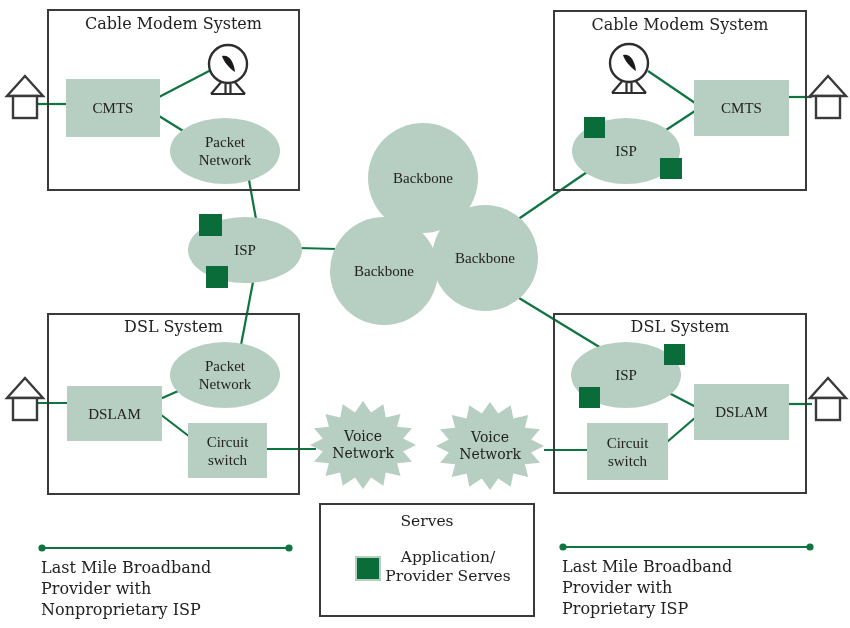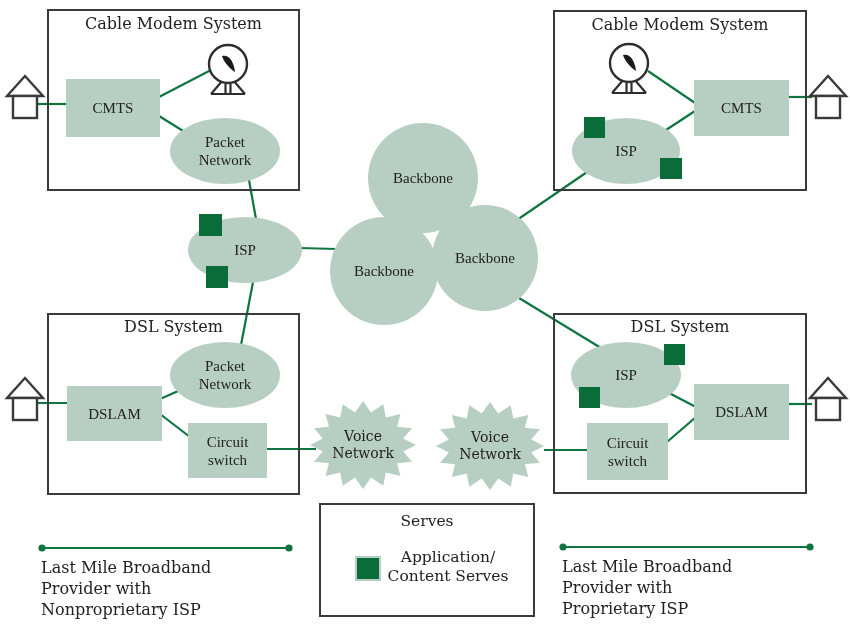--- a/index.html
+++ b/index.html
@@ -154,21 +154,21 @@
 
   <div class="star-label multiline" style="left:313px;top:405px;width:100px;height:80px;">Voice
 Network</div>
   <div class="star-label multiline" style="left:440px;top:406px;width:100px;height:80px;">Voice
 Network</div>
 
   <div class="box" style="left:319px;top:503px;width:216px;height:114px;"></div>
   <div class="legend-title" style="left:319px;top:512px;width:216px;">Serves</div>
   <div class="legend-square" style="left:355px;top:556px;width:22px;height:21px;"></div>
   <div class="legend-text" style="left:382px;top:548px;width:132px;">Application/
-Content Serves</div>
+Provider Serves</div>
 
   <div class="caption" style="left:41px;top:558px;width:250px;">Last Mile Broadband
 Provider with
 Nonproprietary ISP</div>
   <div class="caption" style="left:562px;top:557px;width:250px;">Last Mile Broadband
 Provider with
 Proprietary ISP</div>
 
 </div>
 

